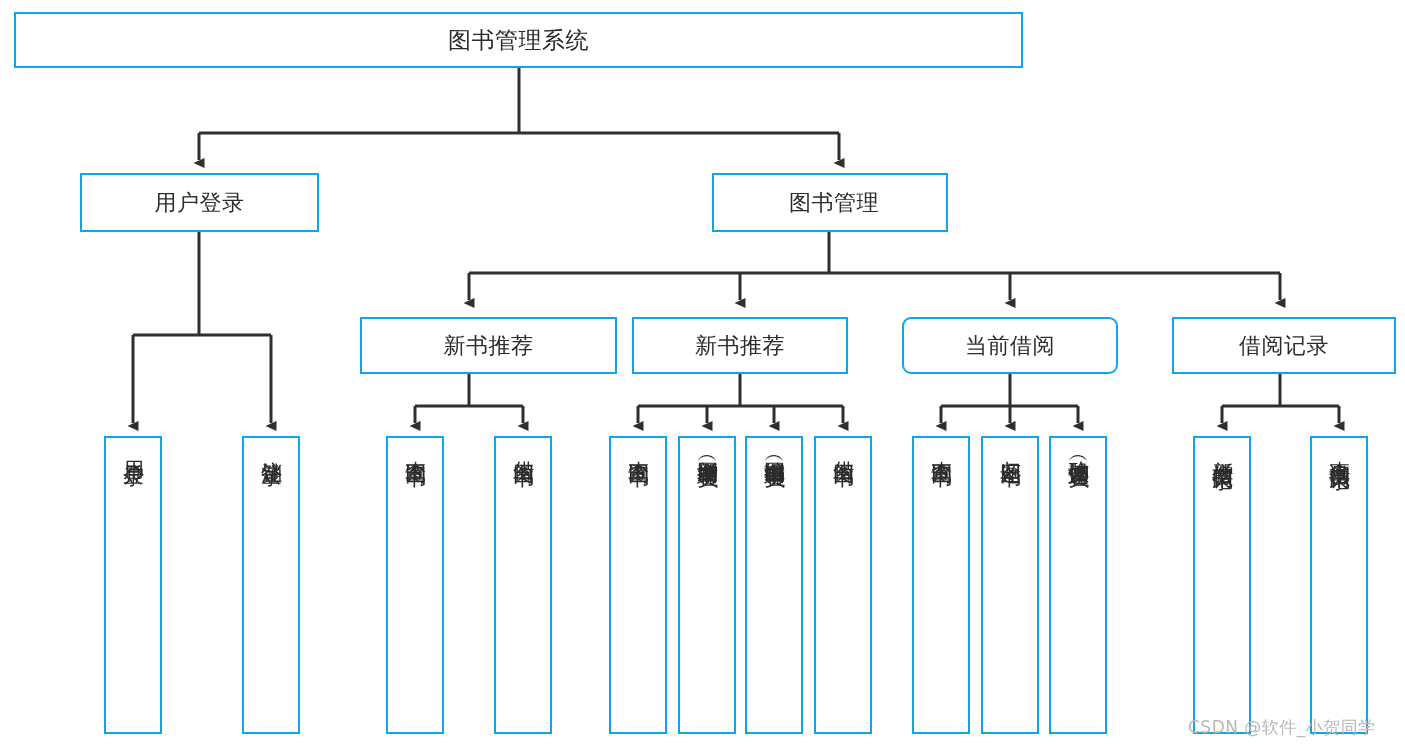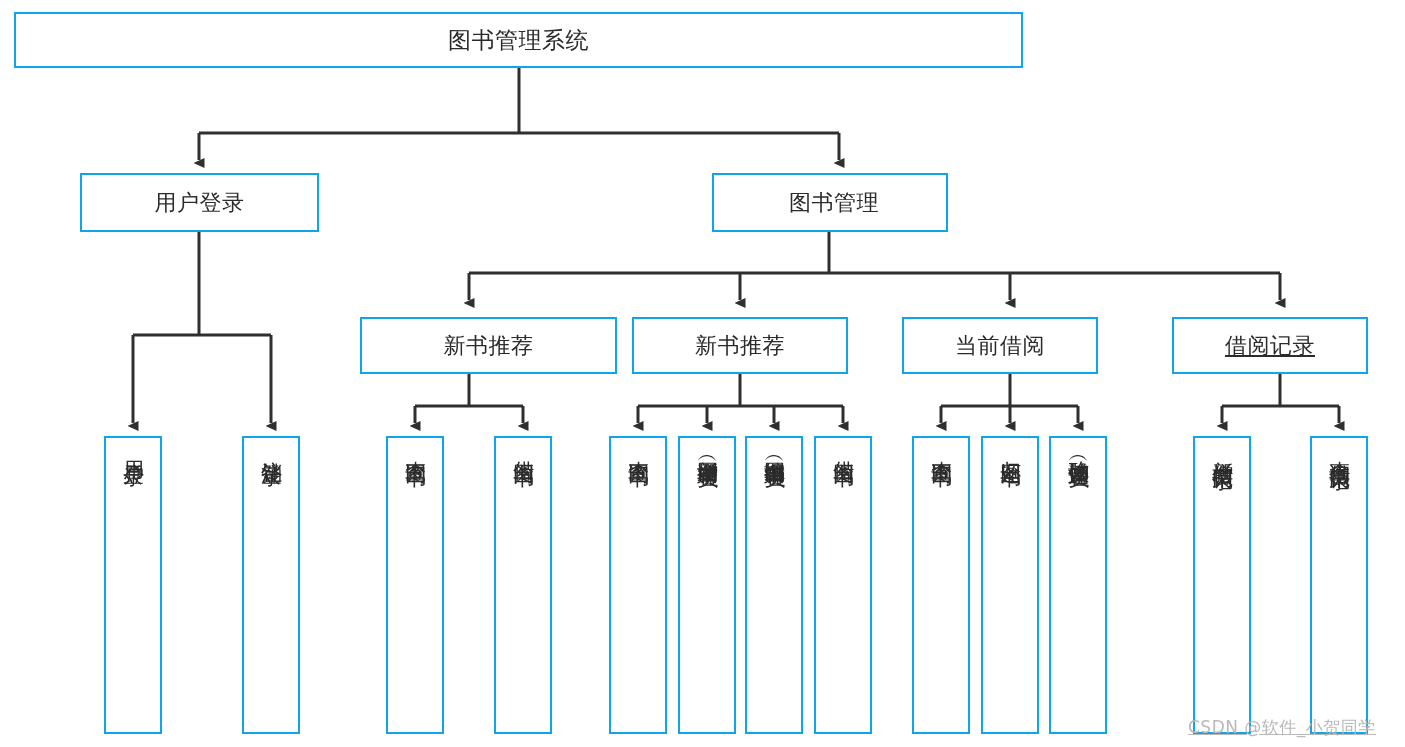--- a/index.html
+++ b/index.html
@@ -63,21 +63,20 @@
   }
   .node.vert.tall .label {
     letter-spacing: 1px;
   }
   .watermark {
     position: absolute;
     color: #b9b9b9;
     font-size: 17px;
     white-space: nowrap;
     letter-spacing: 0.5px;
-    text-decoration: underline;
   }
 </style>
 </head>
 <body>
 
 <div id="canvas">
 
   <svg class="edges" viewBox="0 0 1405 747">
     <defs>
       <marker id="arrow" markerWidth="10" markerHeight="11" refX="2" refY="5.5" orient="auto" markerUnits="userSpaceOnUse">
@@ -138,24 +137,24 @@
   <div class="node horiz" style="left:712px; top:173px; width:236px; height:59px;padding-left:8px;">
     <span class="label">图书管理</span>
   </div>
 
   <div class="node horiz" style="left:360px; top:317px; width:257px; height:57px;">
     <span class="label">新书推荐</span>
   </div>
   <div class="node horiz" style="left:632px; top:317px; width:216px; height:57px;">
     <span class="label">新书推荐</span>
   </div>
-  <div class="node horiz" style="left:902px; top:317px; width:196px; height:57px;">
+  <div class="node horiz" style="left:902px; top:317px; width:216px; height:57px;border-radius:9px;">
     <span class="label">当前借阅</span>
   </div>
-  <div class="node horiz" style="left:1172px; top:317px; width:196px; height:57px;text-decoration:underline;">
+  <div class="node horiz" style="left:1172px; top:317px; width:224px; height:57px;">
     <span class="label">借阅记录</span>
   </div>
 
   <div class="node vert" style="left:104px; top:436px; width:58px; height:298px;">
     <span class="label">用户登录</span>
   </div>
   <div class="node vert" style="left:242px; top:436px; width:58px; height:298px;">
     <span class="label">注销登录</span>
   </div>
 

